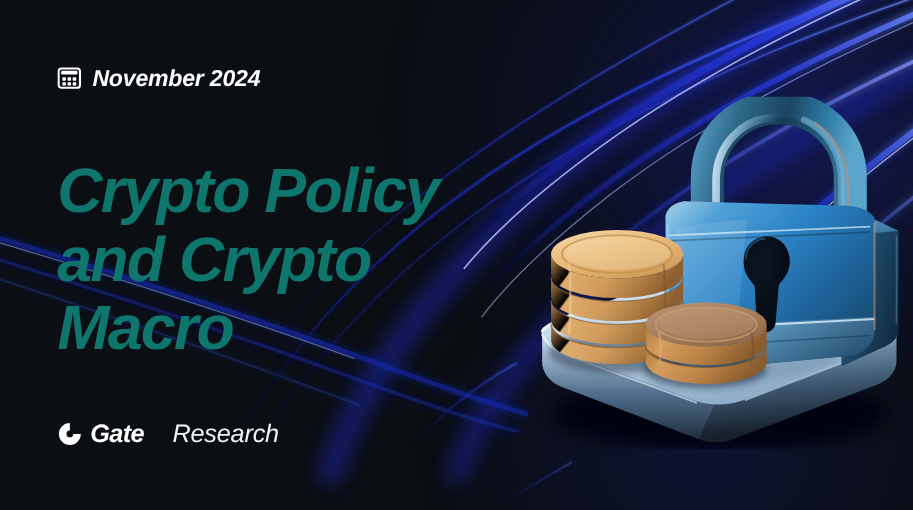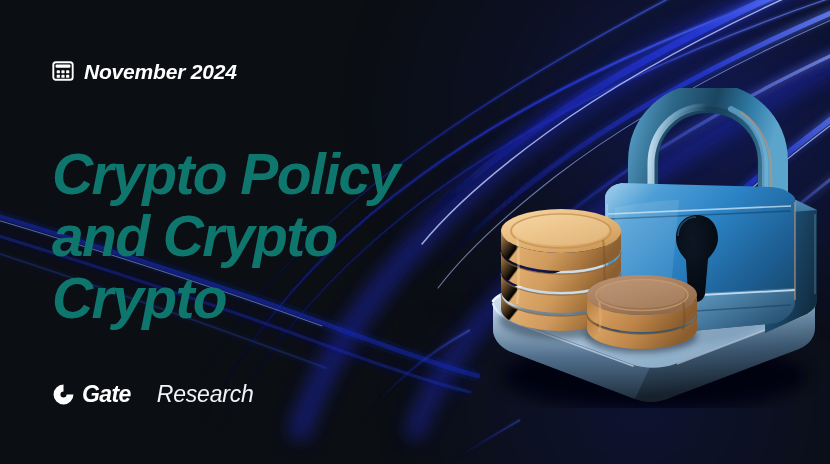--- a/index.html
+++ b/index.html
@@ -173,21 +173,21 @@
         <rect x="4.7" y="10.3" width="3.2" height="3.0" rx="0.6" fill="#ffffff"></rect>
         <rect x="9.4" y="10.3" width="3.2" height="3.0" rx="0.6" fill="#ffffff"></rect>
         <rect x="14.1" y="10.3" width="3.2" height="3.0" rx="0.6" fill="#ffffff"></rect>
         <rect x="4.7" y="14.8" width="3.2" height="3.0" rx="0.6" fill="#ffffff"></rect>
         <rect x="9.4" y="14.8" width="3.2" height="3.0" rx="0.6" fill="#ffffff"></rect>
         <rect x="14.1" y="14.8" width="3.2" height="3.0" rx="0.6" fill="#ffffff"></rect>
       </svg>
       <span class="date-text">November 2024</span>
     </div>
 
-    <h1 class="headline"><span>Crypto Policy</span><br><span>and Crypto</span><br><span>Crypto</span></h1>
+    <h1 class="headline"><span>Crypto Policy</span><br><span>and Crypto</span><br><span>Macro</span></h1>
 
     <div class="logo-row">
       <svg class="gate-mark" viewBox="0 0 24 24">
         <path d="M12 1.6 A10.4 10.4 0 1 0 22.4 12 L15.2 12 A3.2 3.2 0 1 1 12 8.8 Z" fill="#ffffff"></path>
       </svg>
       <span class="logo-gate">Gate</span>
       <span class="logo-research">Research</span>
     </div>
   </div>
 

